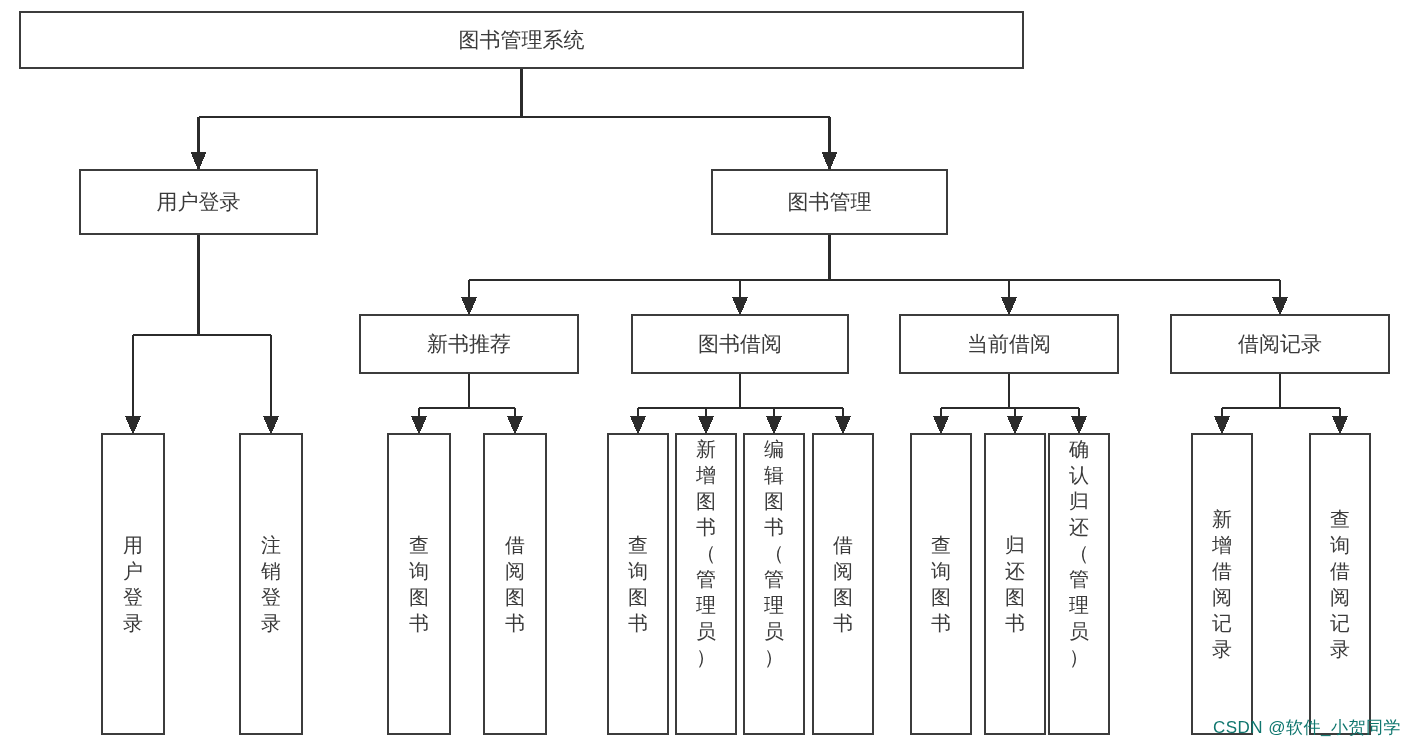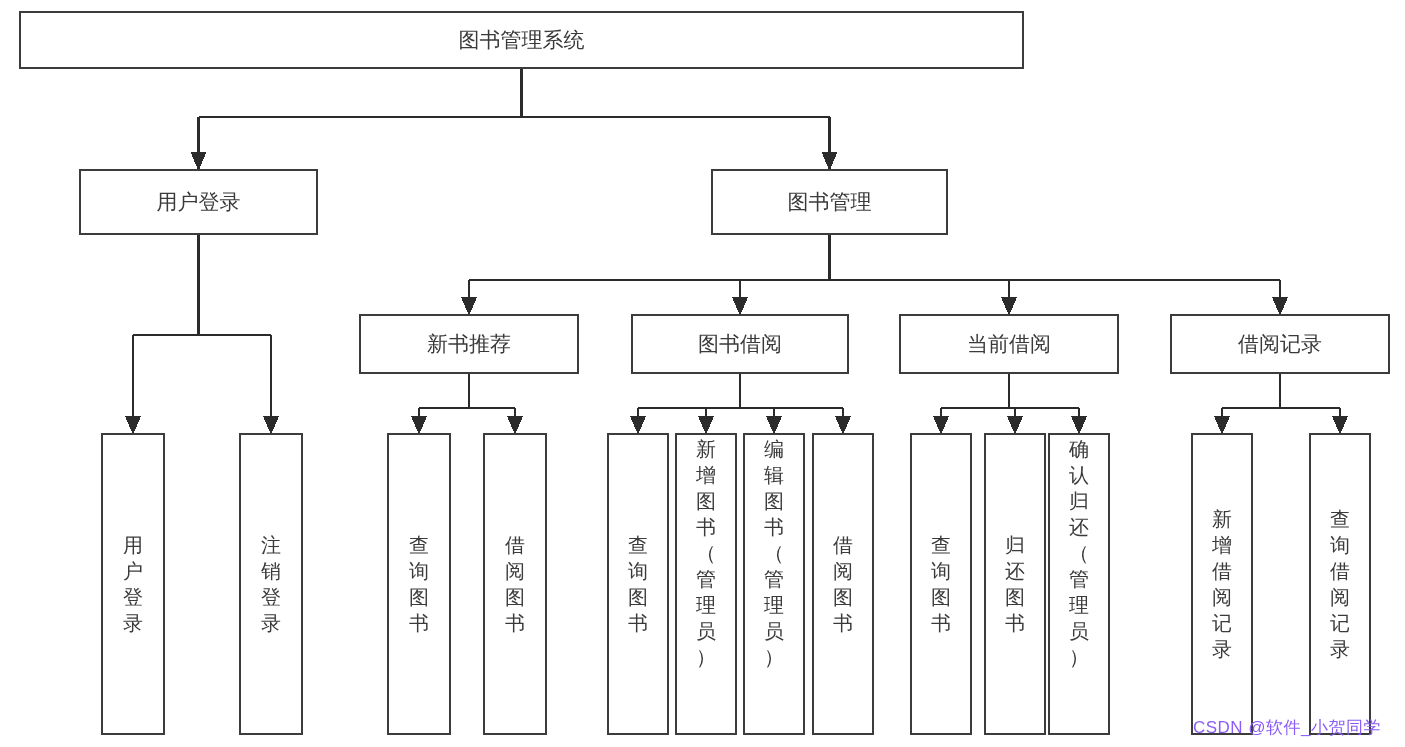--- a/index.html
+++ b/index.html
@@ -49,25 +49,25 @@
     dominant-baseline: middle;
   }
   .node-label-v {
     font-family: "Liberation Sans", "DejaVu Sans", sans-serif;
     font-size: 20px;
     fill: #3a3a3a;
     text-anchor: middle;
   }
   .watermark {
     position: absolute;
-    right: 24px;
+    right: 4px;
     bottom: 8px;
     font-family: "Liberation Sans", "DejaVu Sans", sans-serif;
     font-size: 17px;
-    color: #8b5cf6;
+    color: #0f766e;
     letter-spacing: 0.5px;
     white-space: nowrap;
     user-select: none;
   }
 </style>
 </head>
 <body>
 
 <div id="diagram-root">
   <svg class="flow" viewBox="0 0 1405 747" xmlns="http://www.w3.org/2000/svg">

